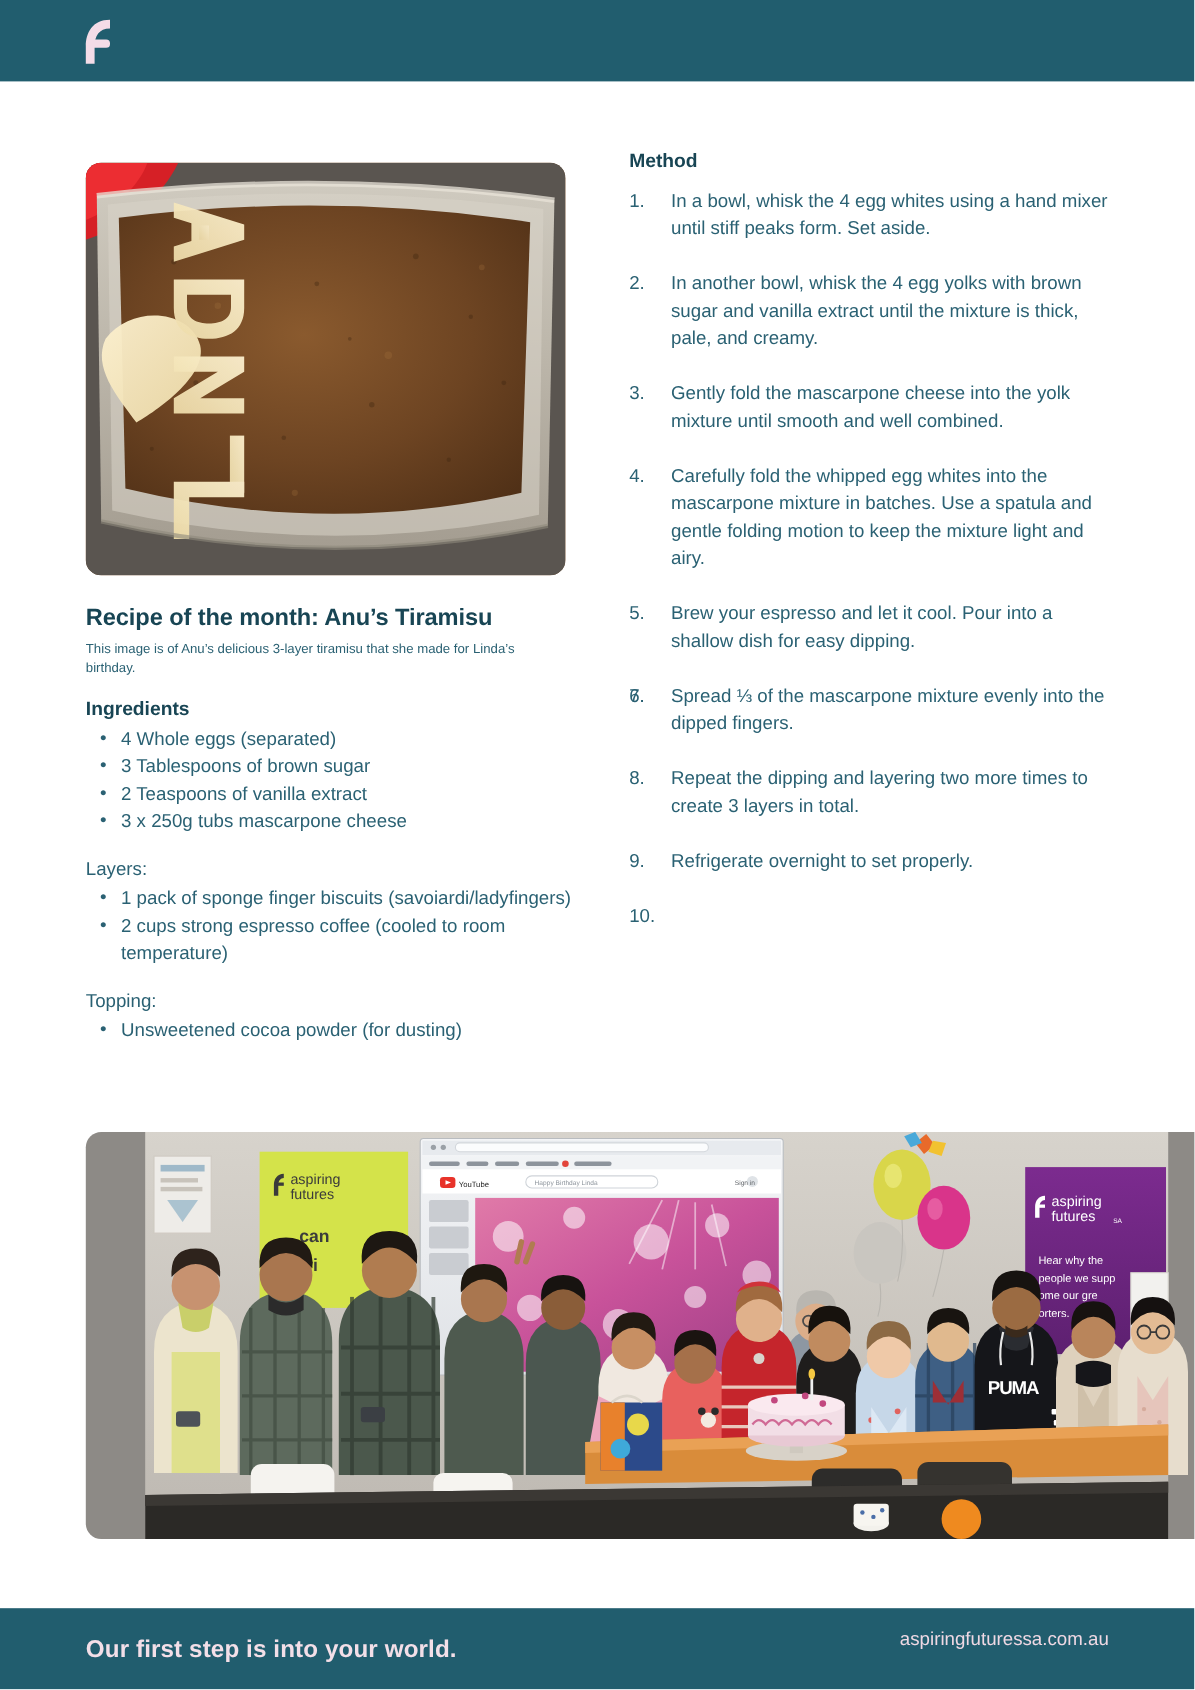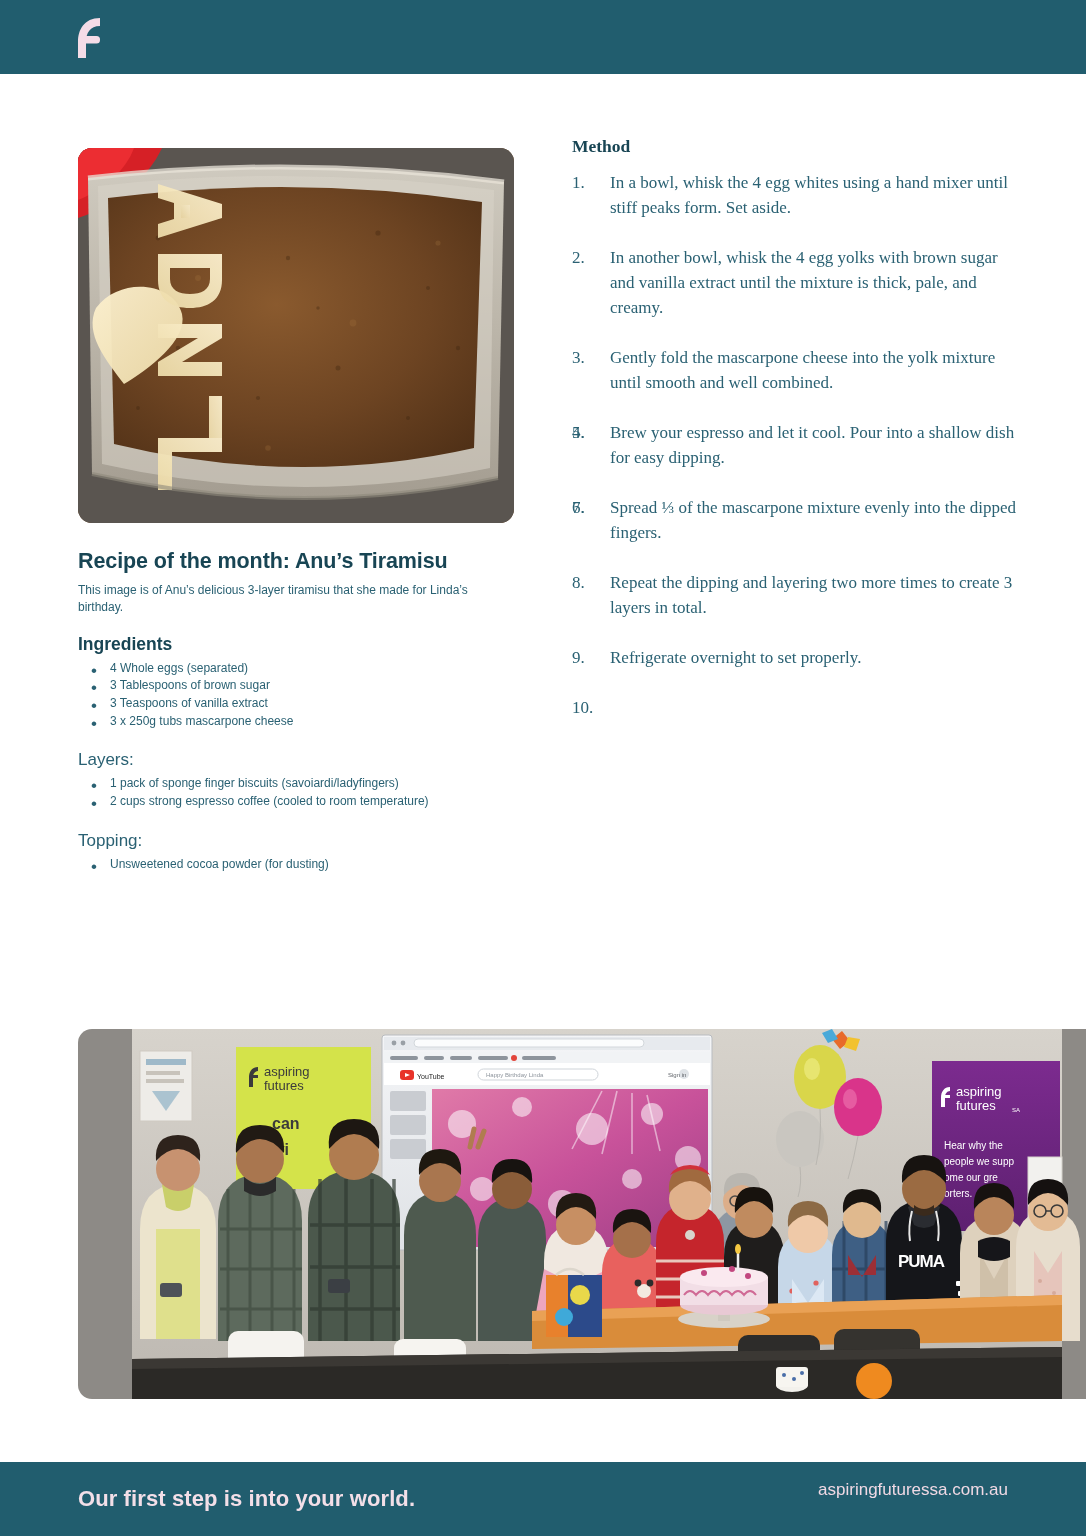--- a/index.html
+++ b/index.html
@@ -86,42 +86,41 @@
     font-size: 17px;
     color: #2a6173;
   }
   ul.ing-list {
     margin-top: 5px;
     padding-left: 30px;
     list-style: none;
   }
   ul.ing-list li {
     position: relative;
-    font-size: 12px;
+    font-size: 17px;
     line-height: 1.47;
     color: #2a6173;
     margin-bottom: 0px;
     padding-left: 2px;
   }
   ul.ing-list li::before {
     content: "•";
     position: absolute;
     left: -17px;
     top: -1px;
     font-size: 17px;
     color: #2a6173;
   }
 
   
   .col-right {
     position: absolute;
     left: 572px;
     top: 62px;
     width: 444px;
-    font-family: Liberation Serif, serif;
   }
   .method-head {
     font-size: 17.5px;
     font-weight: bold;
     color: #184554;
     margin-bottom: 14px;
   }
   ol.method-list { list-style: none; }
   ol.method-list > li {
     position: relative;
@@ -281,21 +280,21 @@
         </svg>
       </div>
 
       <div class="recipe-title">Recipe of the month: Anu’s Tiramisu</div>
       <div class="recipe-intro">This image is of Anu’s delicious 3-layer tiramisu that she made for Linda’s birthday.</div>
 
       <div class="section-head">Ingredients</div>
       <ul class="ing-list">
         <li>4 Whole eggs (separated)</li>
         <li>3 Tablespoons of brown sugar</li>
-        <li>3 Teaspoons of vanilla extract</li>
+        <li>2 Teaspoons of vanilla extract</li>
         <li>3 x 250g tubs mascarpone cheese</li>
       </ul>
 
       <div class="plain-head">Layers:</div>
       <ul class="ing-list">
         <li>1 pack of sponge finger biscuits (savoiardi/ladyfingers)</li>
         <li>2 cups strong espresso coffee (cooled to room temperature)</li>
       </ul>
 
       <div class="plain-head">Topping:</div>
@@ -314,20 +313,21 @@
         <li>
           <span class="num">2.</span>
           <span>In another bowl, whisk the 4 egg yolks with brown sugar and vanilla extract until the mixture is thick, pale, and creamy.</span>
         </li>
         <li>
           <span class="num">3.</span>
           <span>Gently fold the mascarpone cheese into the yolk mixture until smooth and well combined.</span>
         </li>
         <li>
           <span class="num">4.</span>
+          <span>Carefully fold the whipped egg whites into the mascarpone mixture in batches. Use a spatula and gentle folding motion to keep the mixture light and airy.</span>
         </li>
         <li>
           <span class="num">5.</span>
           <span>Brew your espresso and let it cool. Pour into a shallow dish for easy dipping.</span>
         </li>
         <li>
           <span class="num">6.</span>
         </li>
         <li>
           <span class="num">7.</span>

